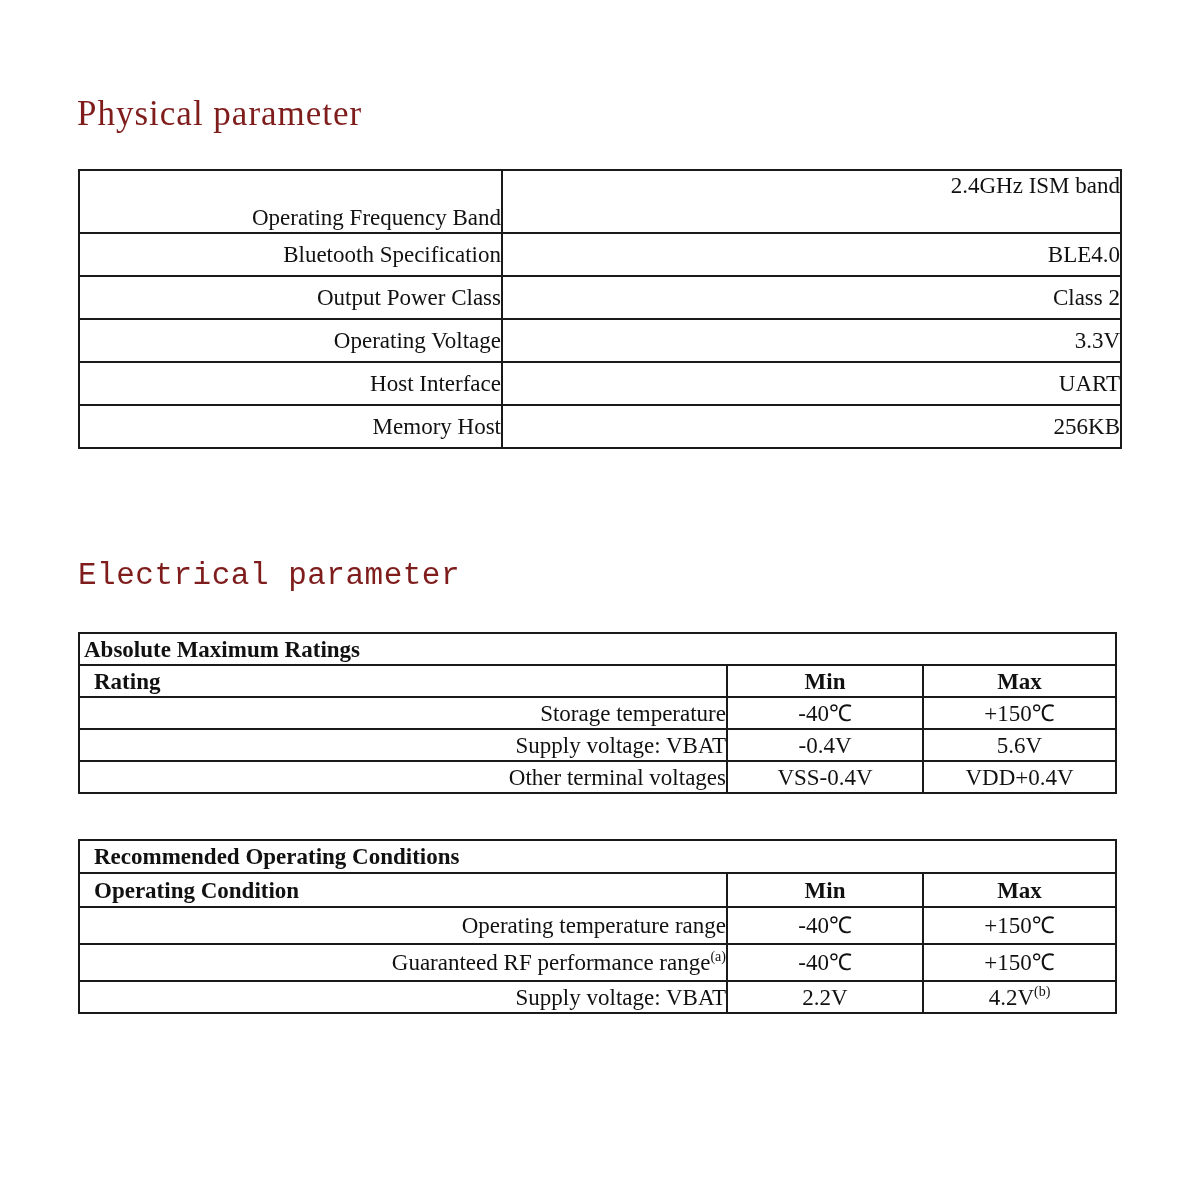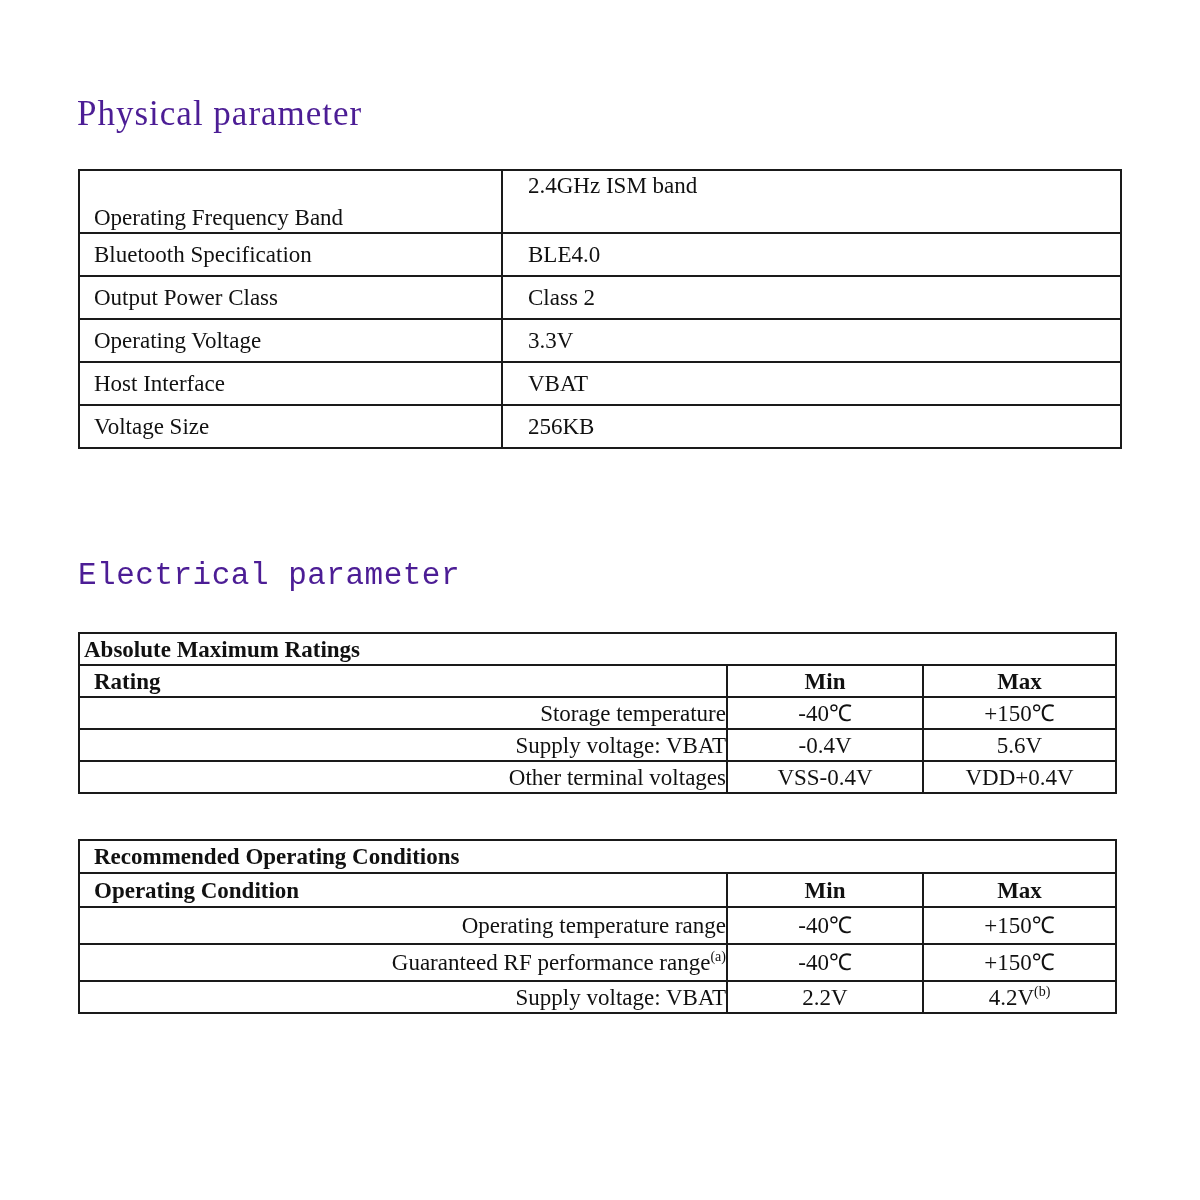--- a/index.html
+++ b/index.html
@@ -1,25 +1,25 @@
 <!DOCTYPE html>
 <html><head>
 <meta charset="utf-8">
 <style>
   html, body { margin: 0; padding: 0; background: #ffffff; }
   body { width: 1200px; height: 1200px; position: relative; overflow: hidden; color: #111; font-family: "Liberation Serif", serif; }
-  .heading { position: absolute; margin: 0; font-weight: normal; color: #4c1d95; }
+  .heading { position: absolute; margin: 0; font-weight: normal; color: #7f1d1d; }
   #h1 { left: 77px; top: 94px; font-size: 35px; letter-spacing: 1px; font-family: "Liberation Serif", serif; }
   #h2 { left: 78px; top: 558px; font-size: 31px; letter-spacing: 0.5px; font-family: "Liberation Mono", monospace; }
   table { position: absolute; border-collapse: collapse; table-layout: fixed; }
   td, th { border: 2px solid #1a1a1a; padding: 0; font-size: 23px; line-height: 1; font-weight: normal; overflow: hidden; white-space: nowrap; }
   #phys { left: 78px; top: 169px; width: 1042px; }
   #phys col.c1 { width: 423px; }
   #phys col.c2 { width: 619px; }
-  #phys td { padding-left: 14px; vertical-align: middle; }
+  #phys td { padding-left: 14px; vertical-align: middle; text-align: right; }
   #phys td.val { padding-left: 25px; }
   #phys tr.r0 td { height: 58px; }
   #phys tr.r0 td.lbl { vertical-align: bottom; padding-bottom: 3px; }
   #phys tr.r0 td.val { vertical-align: top; padding-top: 3px; }
   #phys tr.rn td { height: 41px; }
   #abs, #rec { left: 78px; width: 1037px; }
   #abs { top: 632px; }
   #rec { top: 839px; }
   col.k1 { width: 648px; }
   col.k2 { width: 196px; }
@@ -61,24 +61,24 @@
     <tr class="rn">
       <td class="lbl">Output Power Class</td>
       <td class="val">Class 2</td>
     </tr>
     <tr class="rn">
       <td class="lbl">Operating Voltage</td>
       <td class="val">3.3V</td>
     </tr>
     <tr class="rn">
       <td class="lbl">Host Interface</td>
-      <td class="val">VBAT</td>
+      <td class="val">UART</td>
     </tr>
     <tr class="rn">
-      <td class="lbl">Voltage Size</td>
+      <td class="lbl">Memory Host</td>
       <td class="val">256KB</td>
     </tr>
   </tbody>
 </table>
 
 <h2 id="h2" class="heading">Electrical parameter</h2>
 
 <table id="abs">
   <colgroup>
       <col class="k1">

